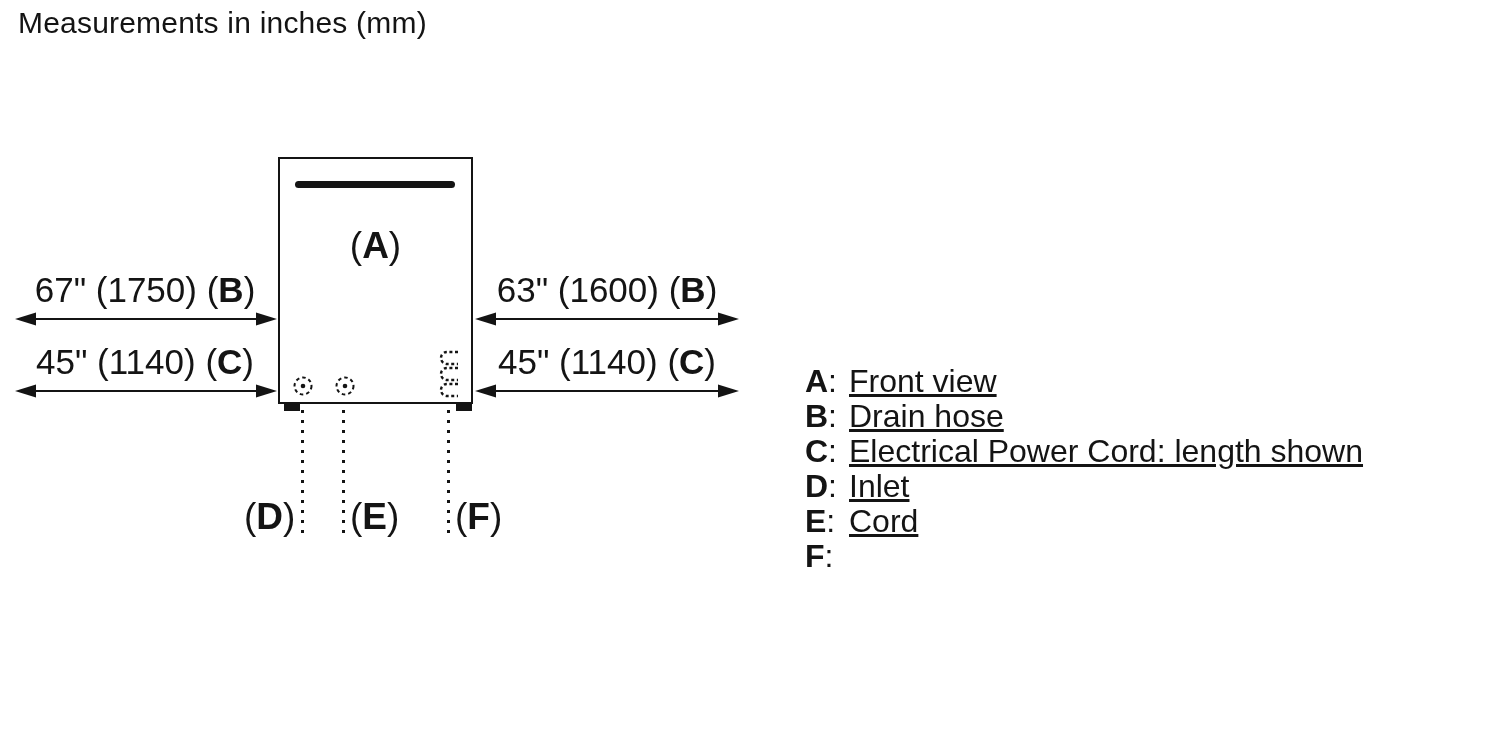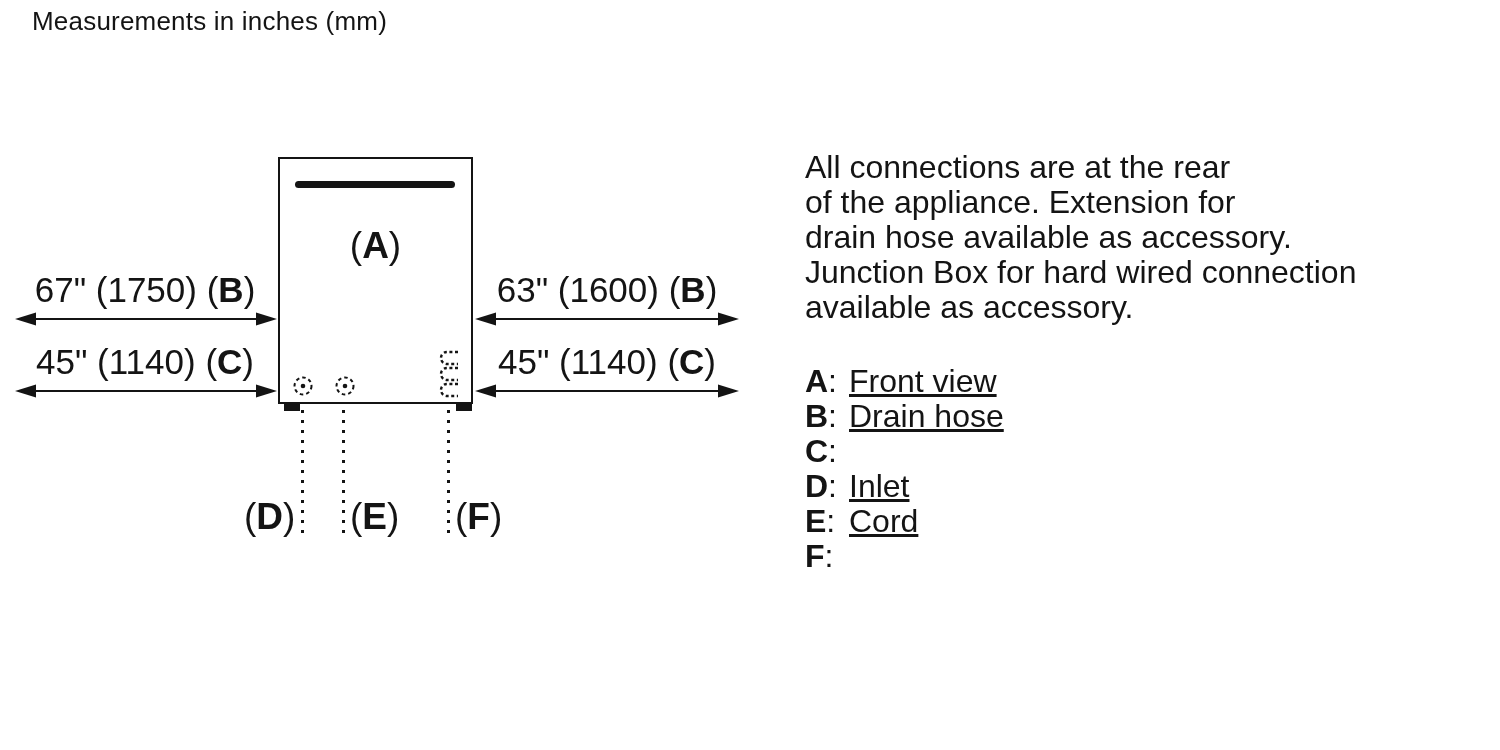--- a/index.html
+++ b/index.html
@@ -8,22 +8,22 @@
     width: 1500px;
     height: 750px;
     background: #ffffff;
     font-family: "Liberation Sans", sans-serif;
     color: #141414;
     overflow: hidden;
   }
   .abs { position: absolute; }
 
   .page-title {
-    left: 32px; top: 6px;
-    font-size: 26px;
+    left: 18px; top: 6px;
+    font-size: 30px;
     letter-spacing: 0.2px;
     white-space: nowrap;
   }
 
   
   .appliance-box {
     left: 278px; top: 157px;
     width: 195px; height: 247px;
     border: 2px solid #141414;
     box-sizing: border-box;
@@ -150,40 +150,34 @@
   <div class="abs measure" style="left:474px; top:342px;"><span>45" (1140) (</span><span class="ref-letter">C</span><span>)</span></div>
 
   <div class="abs leader" style="left:301px;"></div>
   <div class="abs leader" style="left:342px;"></div>
   <div class="abs leader" style="left:447px;"></div>
 
   <div class="abs conn-label" style="left:244px;"><span>(</span><span class="ref-letter">D</span><span>)</span></div>
   <div class="abs conn-label" style="left:350px;"><span>(</span><span class="ref-letter">E</span><span>)</span></div>
   <div class="abs conn-label" style="left:455px;"><span>(</span><span class="ref-letter">F</span><span>)</span></div>
 
-  <div class="abs info-block">
-    <div>All connections are at the rear</div>
-    <div>of the appliance. Extension for</div>
-    <div>drain hose available as accessory.</div>
-    <div>Junction Box for hard wired connection</div>
-    <div>available as accessory.</div>
-  </div>
 
   <div class="abs legend">
     <div class="legend-row">
       <span class="legend-key"><b>A</b><span>:</span></span>
       <span class="legend-val"><span>Front view</span></span>
     </div>
     <div class="legend-row">
       <span class="legend-key"><b>B</b><span>:</span></span>
       <span class="legend-val"><span>Drain hose</span></span>
     </div>
     <div class="legend-row">
       <span class="legend-key"><b>C</b><span>:</span></span>
       <span class="legend-val">
+        <div>Electrical Power Cord: length shown</div>
       </span>
     </div>
     <div class="legend-row">
       <span class="legend-key"><b>D</b><span>:</span></span>
       <span class="legend-val"><span>Inlet</span></span>
     </div>
     <div class="legend-row">
       <span class="legend-key"><b>E</b><span>:</span></span>
       <span class="legend-val"><span>Cord</span></span>
     </div>

